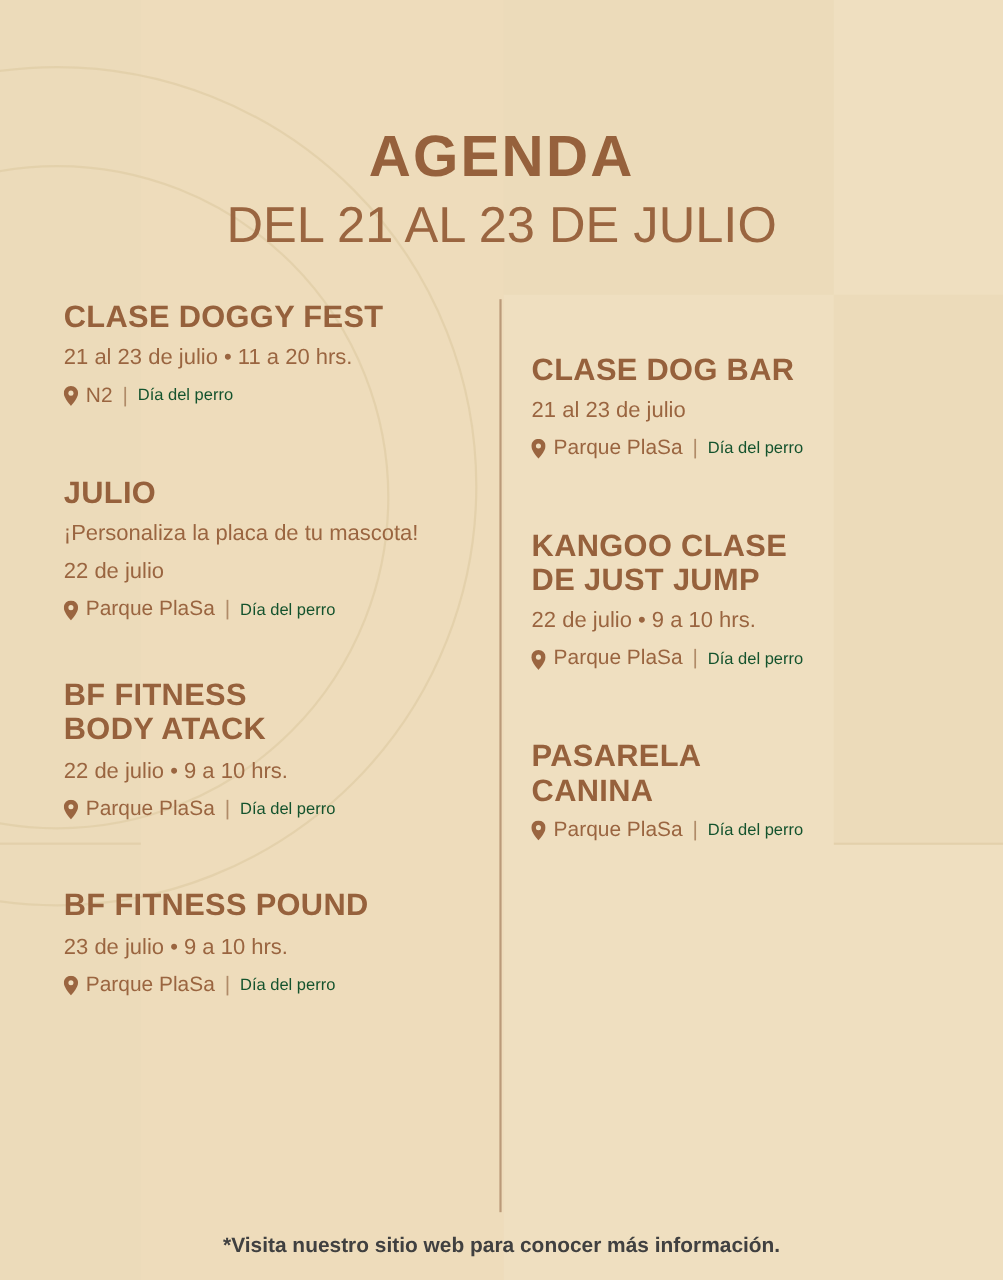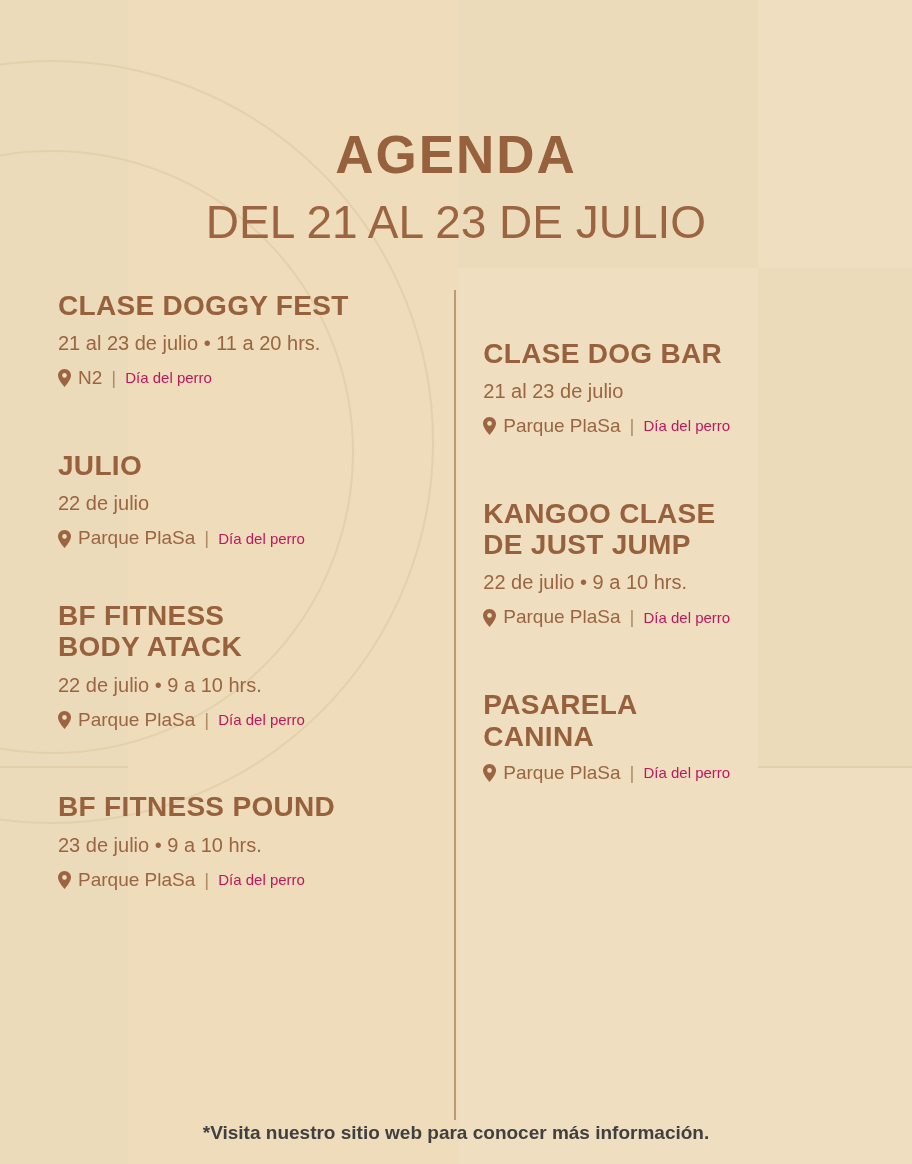--- a/index.html
+++ b/index.html
@@ -52,21 +52,21 @@
     text-align: center;
     padding-top: 112px;
   }
   .title-main {
     font-family: "Liberation Sans", sans-serif;
     font-weight: bold;
     font-size: 53px;
     letter-spacing: 2px;
     color: #96613c;
     line-height: 1;
-    margin: 16px;
+    margin: 4px;
   }
   .title-sub {
     font-family: "Liberation Sans", sans-serif;
     font-weight: normal;
     font-size: 46px;
     letter-spacing: 0px;
     color: #9a6540;
     line-height: 1.1;
     margin: 10px 0 0 0;
   }
@@ -139,21 +139,21 @@
     width: 13px;
     height: 18px;
     display: inline-block;
   }
   .where-sep {
     color: #b08b68;
     margin: 0 2px;
   }
   .where-tag {
     font-size: 15px;
-    color: #be185d;
+    color: #14532d;
   }
 
   
   .gap-lg { margin-bottom: 60px; }
   .gap-md { margin-bottom: 50px; }
 
   .footer {
     position: absolute;
     left: 0;
     right: 0;
@@ -202,20 +202,21 @@
               </svg>
           </span>
           <span>N2</span>
           <span class="where-sep">|</span>
           <span class="where-tag">Día del perro</span>
         </div>
       </div>
 
       <div class="event gap-md">
         <div class="event-name">JULIO</div>
+        <div class="event-note">¡Personaliza la placa de tu mascota!</div>
         <div class="event-when">22 de julio</div>
         <div class="event-where">
           <span class="pin">
             <svg viewBox="0 0 13 18" width="13" height="18">
                 <path d="M6.5 0C2.9 0 0 2.9 0 6.5C0 11 6.5 18 6.5 18S13 11 13 6.5C13 2.9 10.1 0 6.5 0Z" fill="#9a6540"></path>
                 <circle cx="6.5" cy="6.4" r="2.3" fill="#efdfc0"></circle>
               </svg>
           </span>
           <span>Parque PlaSa</span>
           <span class="where-sep">|</span>

